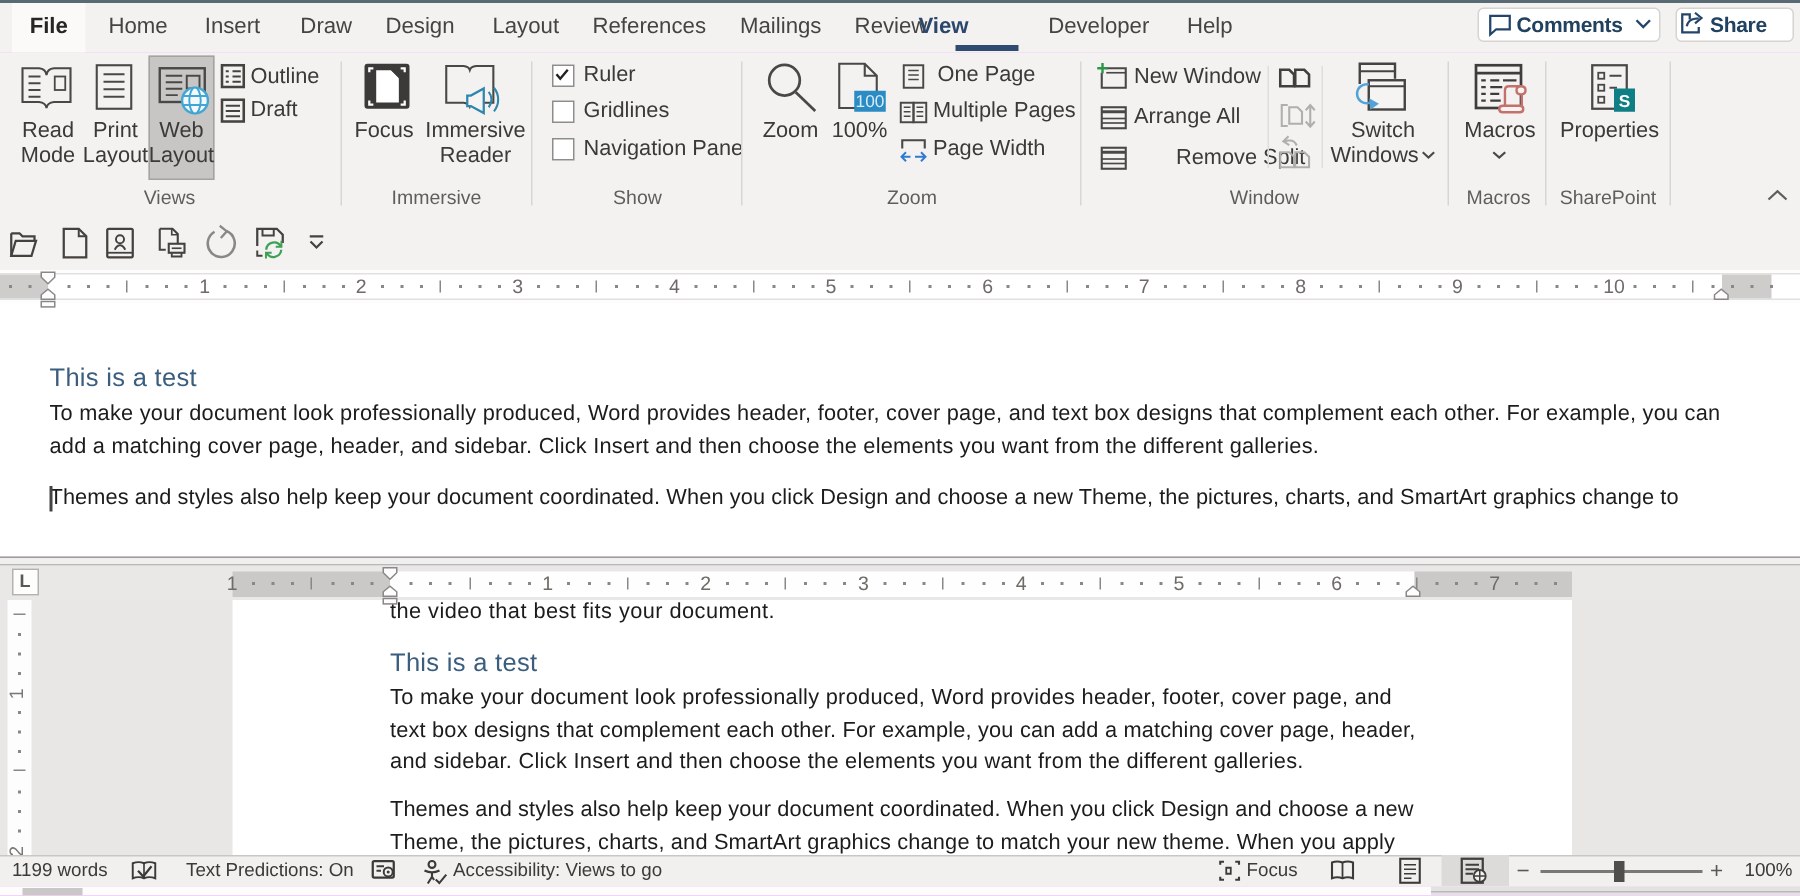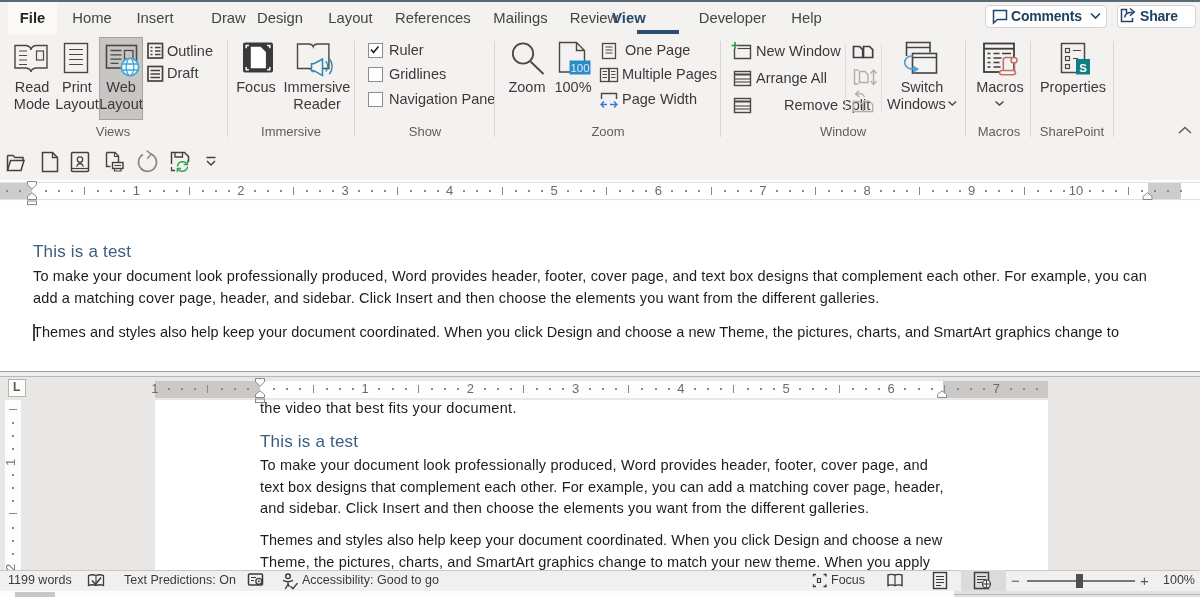--- a/index.html
+++ b/index.html
@@ -20,21 +20,21 @@
 </head>
 <body>
 <div id="app">
 
 <div class="abs" style="left:0;top:0;width:1200px;height:2px;background:#5a6a75;"></div>
 <div class="abs" style="left:0;top:2px;width:1200px;height:33px;background:#f4f2f1;"></div>
 <div class="abs" style="left:8px;top:2px;width:49px;height:33px;background:#fbfaf9;"></div>
 <div class="tab" style="left:10px;width:45px;font-weight:bold;color:#262624;">File</div>
 <div class="tab" style="left:66px;width:52px;">Home</div>
 <div class="tab" style="left:132px;width:46px;">Insert</div>
-<div class="tab" style="left:206px;width:45px;">Draw</div>
+<div class="tab" style="left:195px;width:45px;">Draw</div>
 <div class="tab" style="left:254px;width:52px;">Design</div>
 <div class="tab" style="left:324px;width:53px;">Layout</div>
 <div class="tab" style="left:395px;width:73px;">References</div>
 <div class="tab" style="left:490px;width:61px;">Mailings</div>
 <div class="tab" style="left:567px;width:54px;">Review</div>
 <div class="tab" style="left:608px;width:42px;font-weight:bold;color:#2b476b;">View</div>
 <div class="abs" style="left:637px;top:30px;width:42px;height:4px;background:#2e4c71;"></div>
 <div class="tab" style="left:694px;width:77px;">Developer</div>
 <div class="tab" style="left:785px;width:43px;">Help</div>
 
@@ -302,21 +302,21 @@
 <div class="docline" style="left:260px;top:54px;">To make your document look professionally produced, Word provides header, footer, cover page, and</div>
 <div class="docline" style="left:260px;top:97px;">and sidebar. Click Insert and then choose the elements you want from the different galleries.</div>
 <div class="docline" style="left:260px;top:76px;letter-spacing:0.13px;">text box designs that complement each other. For example, you can add a matching cover page, header,</div>
 <div class="docline" style="left:260px;top:129px;letter-spacing:0.07px;">Themes and styles also help keep your document coordinated. When you click Design and choose a new</div>
 <div class="docline" style="left:260px;top:151px;letter-spacing:0.12px;">Theme, the pictures, charts, and SmartArt graphics change to match your new theme. When you apply</div>
 </div>
 
 <div class="abs" style="left:0;top:570px;width:1200px;height:21px;background:#f2f0ef;border-top:1px solid #c9c6c4;box-sizing:border-box;"></div>
 <div class="sbtext" style="left:8px;">1199 words</div>
 <div class="sbtext" style="left:124px;">Text Predictions: On</div>
-<div class="sbtext" style="left:302px;">Accessibility: Good to go</div>
+<div class="sbtext" style="left:302px;">Accessibility: Views to go</div>
 <div class="sbtext" style="left:831px;">Focus</div>
 <div class="abs" style="left:961px;top:570px;width:45px;height:21px;background:#dcdbda;"></div>
 <div class="sbtext" style="left:1163px;width:34px;">100%</div>
 <div class="sbtext" style="left:1011px;font-size:15px;color:#5a5856;">−</div>
 <div class="abs" style="left:1027px;top:580px;width:108px;height:2px;background:#7a7876;"></div>
 <div class="abs" style="left:1076px;top:574px;width:7px;height:14px;background:#4f4e4d;"></div>
 <div class="sbtext" style="left:1140px;font-size:15px;color:#5a5856;">+</div>
 
 <div class="abs" style="left:0;top:591px;width:1200px;height:6px;background:#fdfdfd;"></div>
 <div class="abs" style="left:15px;top:592px;width:40px;height:5px;background:#c9c8c7;"></div>

